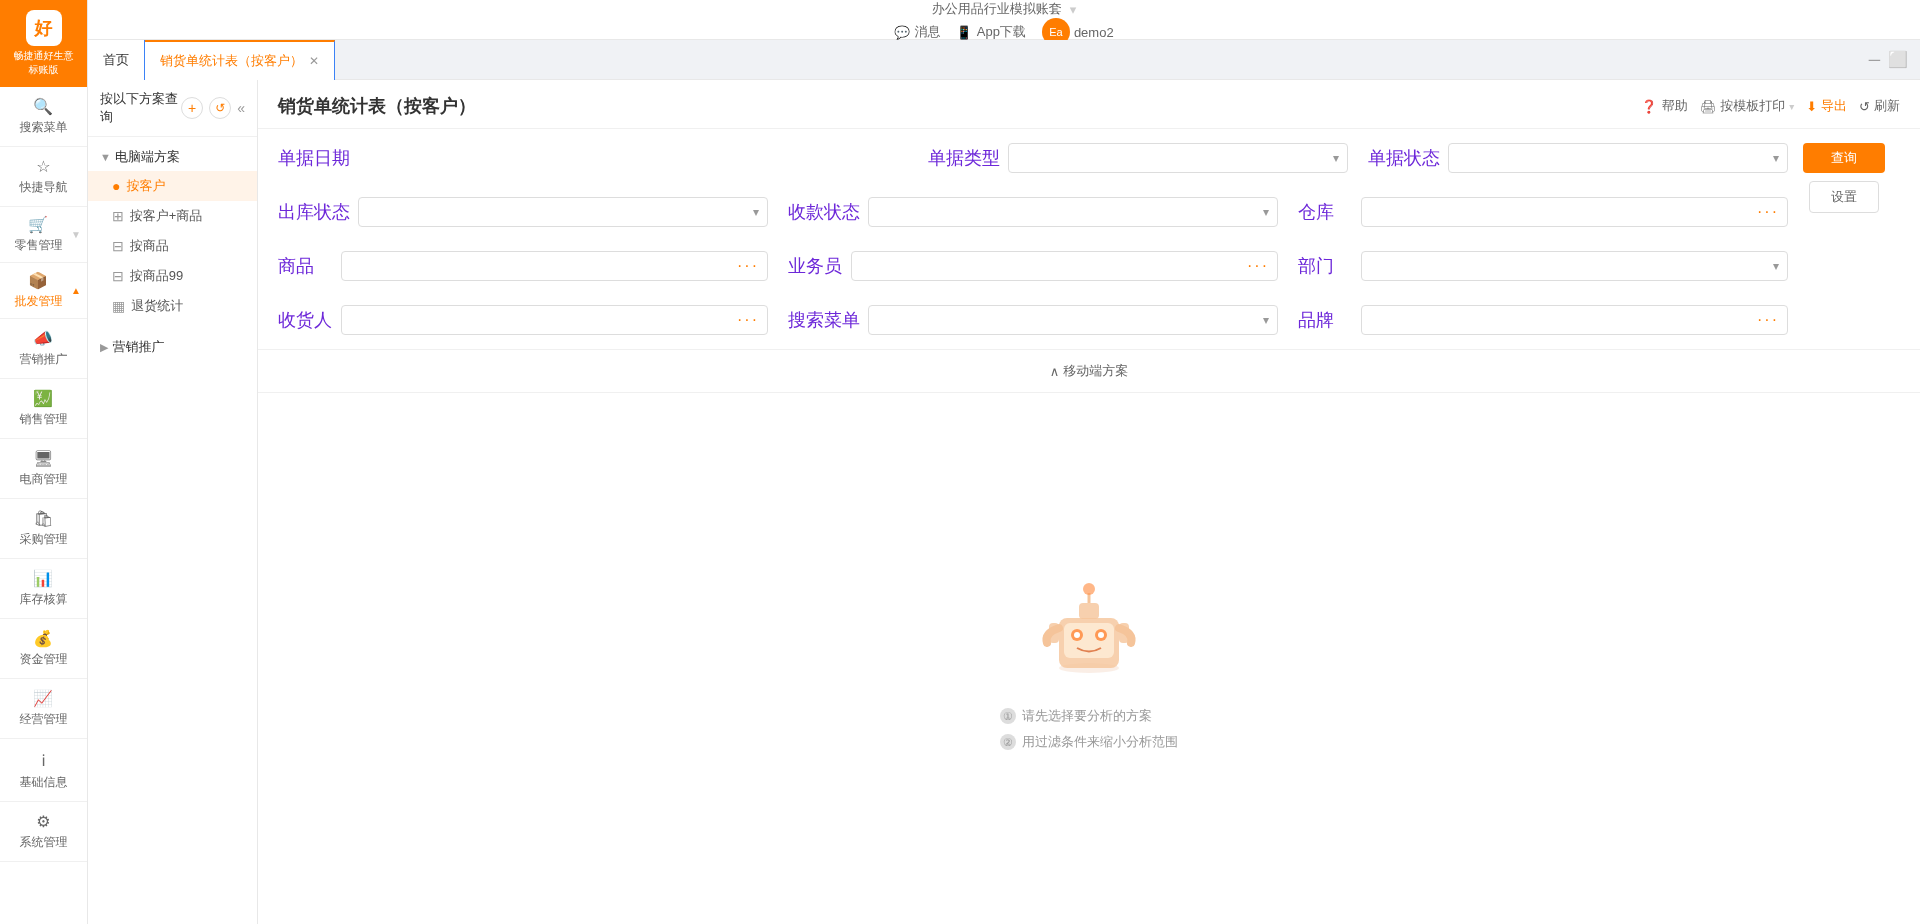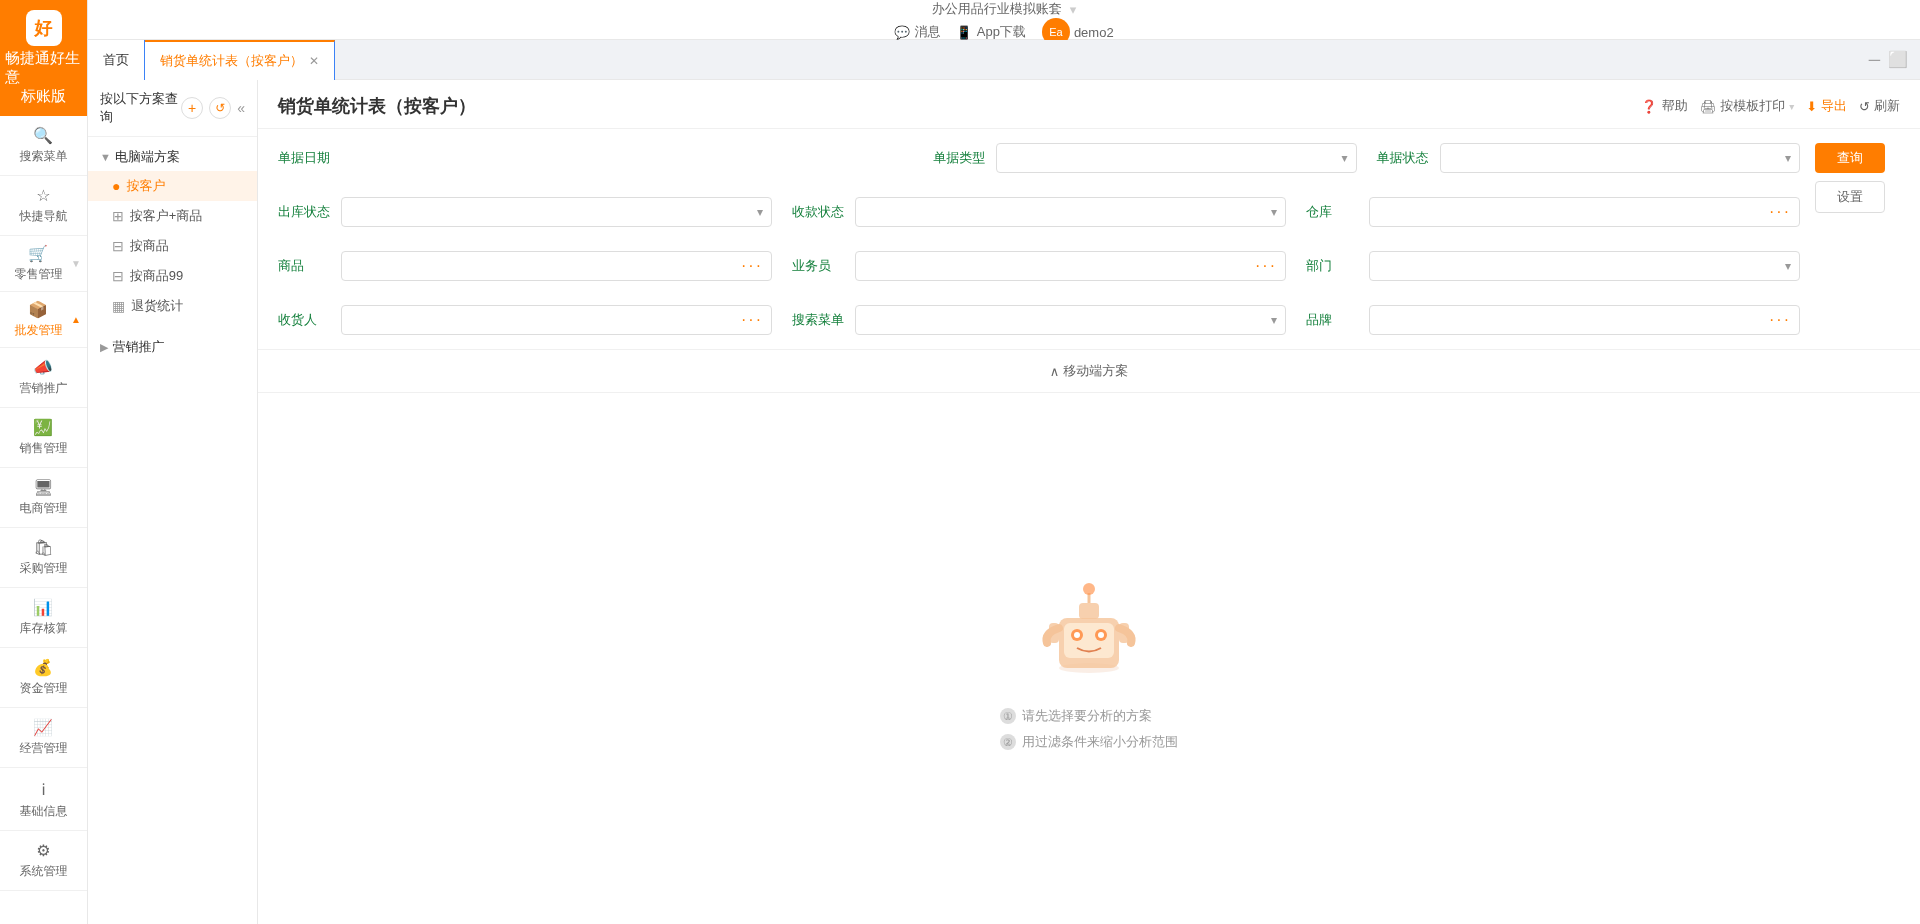--- a/index.html
+++ b/index.html
@@ -26,21 +26,21 @@
       cursor: pointer;
     }
     .sidebar-logo .logo-icon {
       width: 36px; height: 36px;
       background: #fff;
       border-radius: 8px;
       display: flex; align-items: center; justify-content: center;
       margin-bottom: 3px;
     }
     .sidebar-logo .logo-icon span { color: #ff7d00; font-size: 18px; font-weight: bold; }
-    .sidebar-logo .logo-text { font-size: 15px; color: #fff; }
+    .sidebar-logo .logo-text { font-size: 10px; color: #fff; }
     .sidebar-nav-item {
       display: flex;
       flex-direction: column;
       align-items: center;
       padding: 10px 5px;
       cursor: pointer;
       color: #666;
       font-size: 12px;
       border-bottom: 1px solid #f0f0f0;
     }
@@ -234,22 +234,22 @@
       gap: 20px;
     }
     .filter-row:last-child { margin-bottom: 0; }
     .filter-item {
       display: flex;
       align-items: center;
       gap: 8px;
       flex: 1;
     }
     .filter-label {
-      color: #15803d;
-      font-size: 13px;
+      color: #6d28d9;
+      font-size: 18px;
       white-space: nowrap;
       min-width: 55px;
     }
     .filter-input {
       flex: 1;
       height: 30px;
       border: 1px solid #ddd;
       border-radius: 4px;
       padding: 0 8px;
       font-size: 13px;
@@ -317,21 +317,21 @@
       padding: 0 15px;
     }
     .btn-query {
       background: #ff7d00;
       color: #fff;
       border: none;
       border-radius: 4px;
       padding: 6px 20px;
       cursor: pointer;
       font-size: 13px;
-      width: 70px;
+      width: 82px;
     }
     .btn-settings {
       background: #fff;
       color: #666;
       border: 1px solid #ddd;
       border-radius: 4px;
       padding: 6px 20px;
       cursor: pointer;
       font-size: 13px;
       width: 70px;

